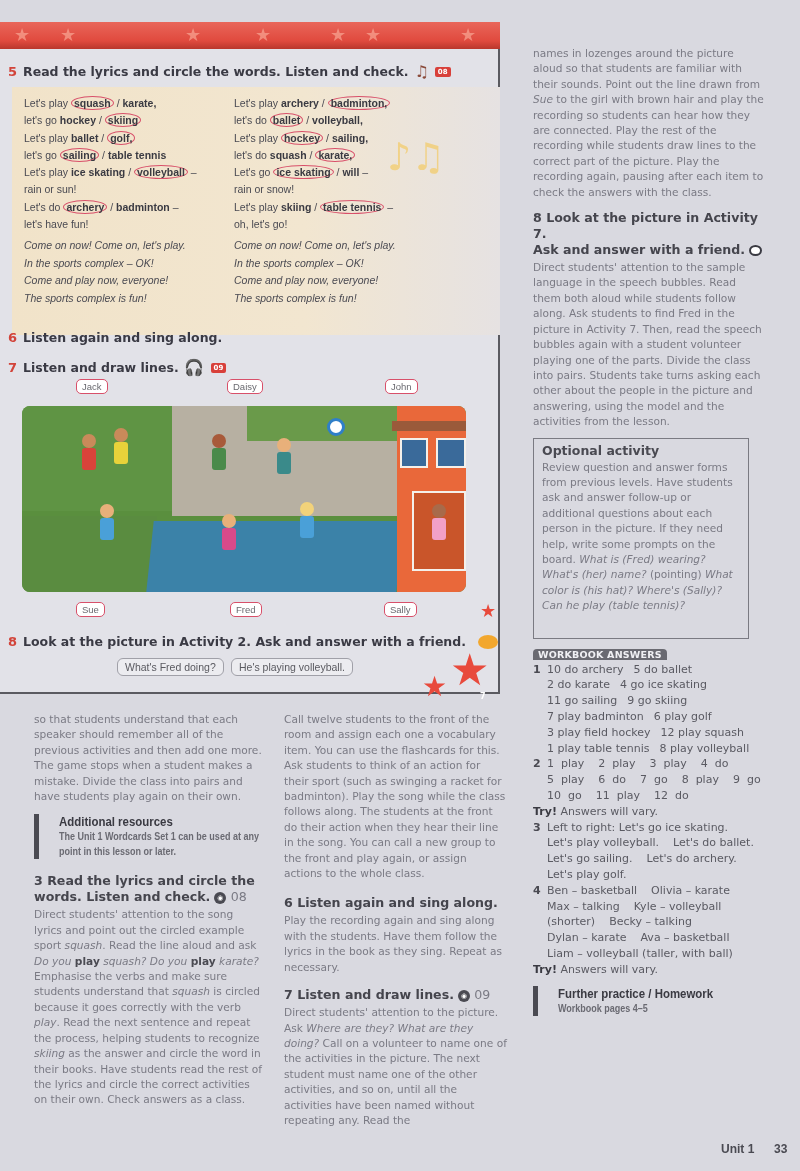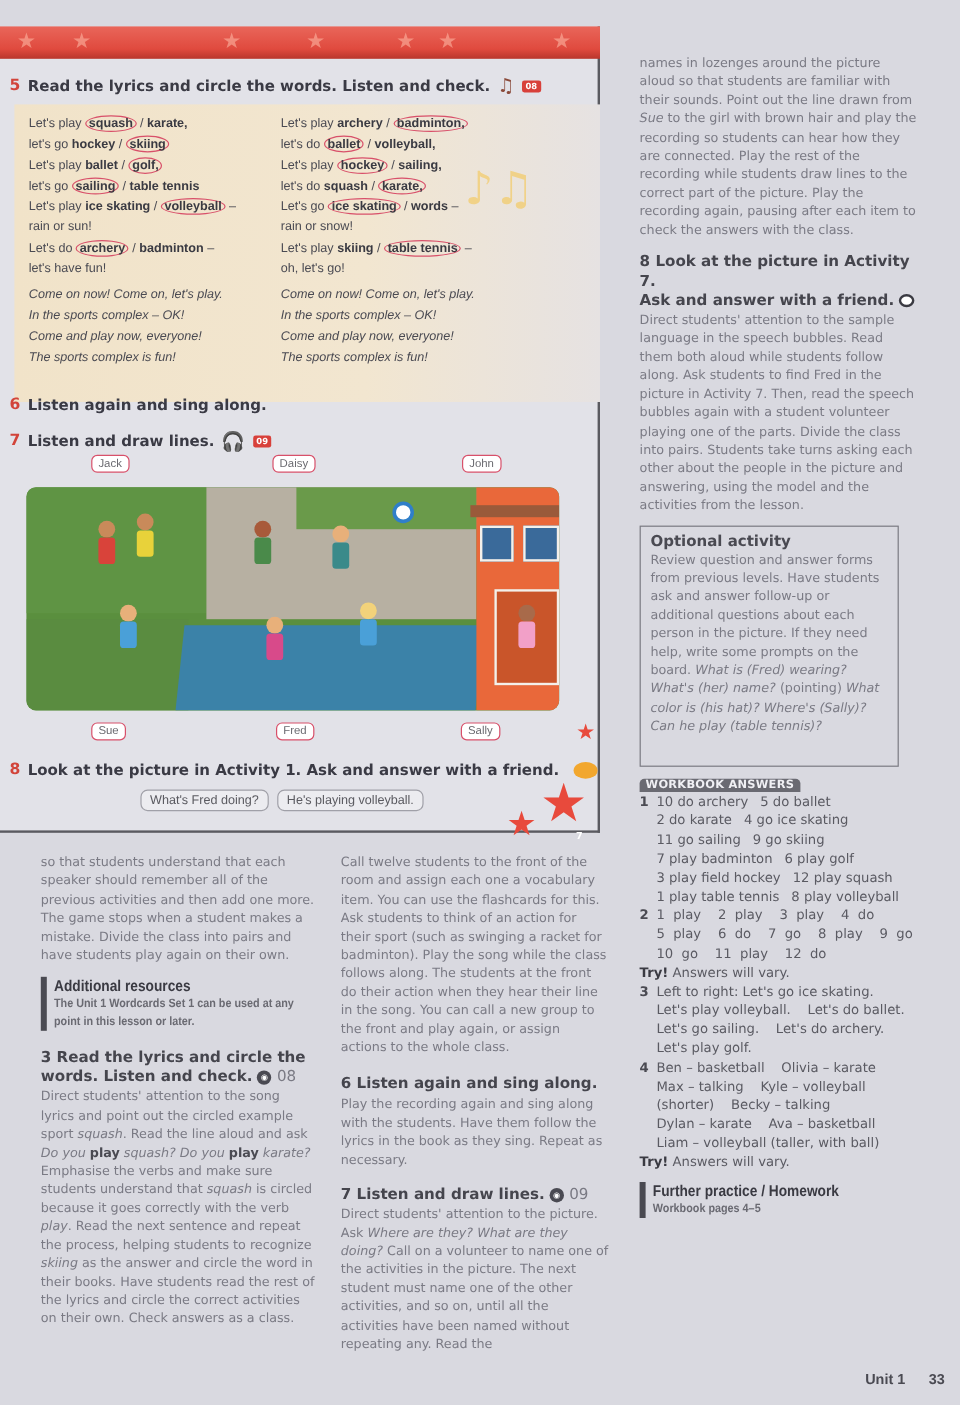--- a/index.html
+++ b/index.html
@@ -88,21 +88,21 @@
   .para i { font-style: italic; }
   .para b { color: #4a4a52; }
   .note-h {
     font-size: 12.6px; font-weight: bold; color: #45454d; line-height: 16px; margin-top: 8px; margin-bottom: 2px;
   }
   .audio-icon {
     display:inline-block; width:12px; height:12px; border-radius:50%; background:#4a4a52; color:#fff;
     font-size:7px; text-align:center; line-height:12px; vertical-align:middle; margin-left:4px;
   }
   .audio-num { font-weight: normal; color: #7a7a84; }
-  .resource-box { border-left: 5px solid #4a4a52; padding-left: 6px; margin-top: 10px; }
+  .resource-box { border-left: 5px solid #4a4a52; padding-left: 20px; margin-top: 10px; }
   .resource-title { font-family: "Liberation Sans", sans-serif; font-weight: bold; font-size: 13px; color: #3a3a42; transform: scaleX(.88); transform-origin: left; white-space: nowrap; }
   .resource-text { font-family: "Liberation Sans", sans-serif; font-weight: bold; font-size: 10px; line-height: 15px; color: #6a6a72; transform: scaleX(.9); transform-origin: left; white-space: nowrap; }
   .optional-box {
     border: 1.5px solid #7a7a82; padding: 4px 8px 24px 8px; margin-top: 8px; width: 216px;
   }
   .optional-title { font-size: 12.5px; font-weight: bold; color: #4a4a52; margin-bottom: 2px; }
   .wb-badge {
     display: inline-block; background: #6a6a72; color: #f0f0f4; font-size: 9.5px; font-weight: bold;
     padding: 0 5px; border-radius: 4px 4px 0 0; margin-top: 10px; letter-spacing: .2px;
   }
@@ -148,21 +148,21 @@
         <div class="chorus">Come on now! Come on, let's play.</div>
         <div class="chorus">In the sports complex – OK!</div>
         <div class="chorus">Come and play now, everyone!</div>
         <div class="chorus">The sports complex is fun!</div>
       </div>
     <div class="lyrics-col" id="lyrics-right" style="left:222px">
         <div class="lyric-line">Let's play <b>archery</b> / <span class="circled">badminton,</span></div>
         <div class="lyric-line">let's do <span class="circled">ballet</span> / <b>volleyball,</b></div>
         <div class="lyric-line">Let's play <span class="circled">hockey</span> / <b>sailing,</b></div>
         <div class="lyric-line">let's do <b>squash</b> / <span class="circled">karate,</span></div>
-        <div class="lyric-line">Let's go <span class="circled">ice skating</span> / <b>words</b> –</div>
+        <div class="lyric-line">Let's go <span class="circled">ice skating</span> / <b>will</b> –</div>
         <div class="lyric-line">rain or snow!</div>
         <div class="lyric-line">Let's play <b>skiing</b> / <span class="circled">table tennis</span> –</div>
         <div class="lyric-line">oh, let's go!</div>
         <div style="height: 4px;"></div>
         <div class="chorus">Come on now! Come on, let's play.</div>
         <div class="chorus">In the sports complex – OK!</div>
         <div class="chorus">Come and play now, everyone!</div>
         <div class="chorus">The sports complex is fun!</div>
       </div>
     <div class="notes-deco">♪♫</div>
@@ -213,21 +213,21 @@
     <div class="kid" style="left:410px;top:98px;background:#a86a4a"></div>
       <div class="kid-body" style="left:410px;top:112px;background:#f2a0c8"></div>
   </div>
 
   <span class="name-tag" style="left:76px;top:580px">Sue</span>
   <span class="name-tag" style="left:230px;top:580px">Fred</span>
   <span class="name-tag" style="left:384px;top:580px">Sally</span>
 
   <div class="act-title" style="top:612px">
     <span class="act-num">8</span>
-    <span>Look at the picture in Activity 1. Ask and answer with a friend.</span>
+    <span>Look at the picture in Activity 2. Ask and answer with a friend.</span>
     <span class="bubble-icon"></span>
   </div>
   <span class="speech" style="left:117px;top:636px">What's Fred doing?</span>
   <span class="speech" style="left:231px;top:636px">He's playing volleyball.</span>
 
   <span class="deco-star" style="left:480px;top:578px;font-size:18px">★</span>
   <span class="deco-star" style="left:450px;top:622px;font-size:44px">★</span>
   <span class="deco-star" style="left:422px;top:648px;font-size:28px">★</span>
   <span class="page-num-7">7</span>
 </div>

